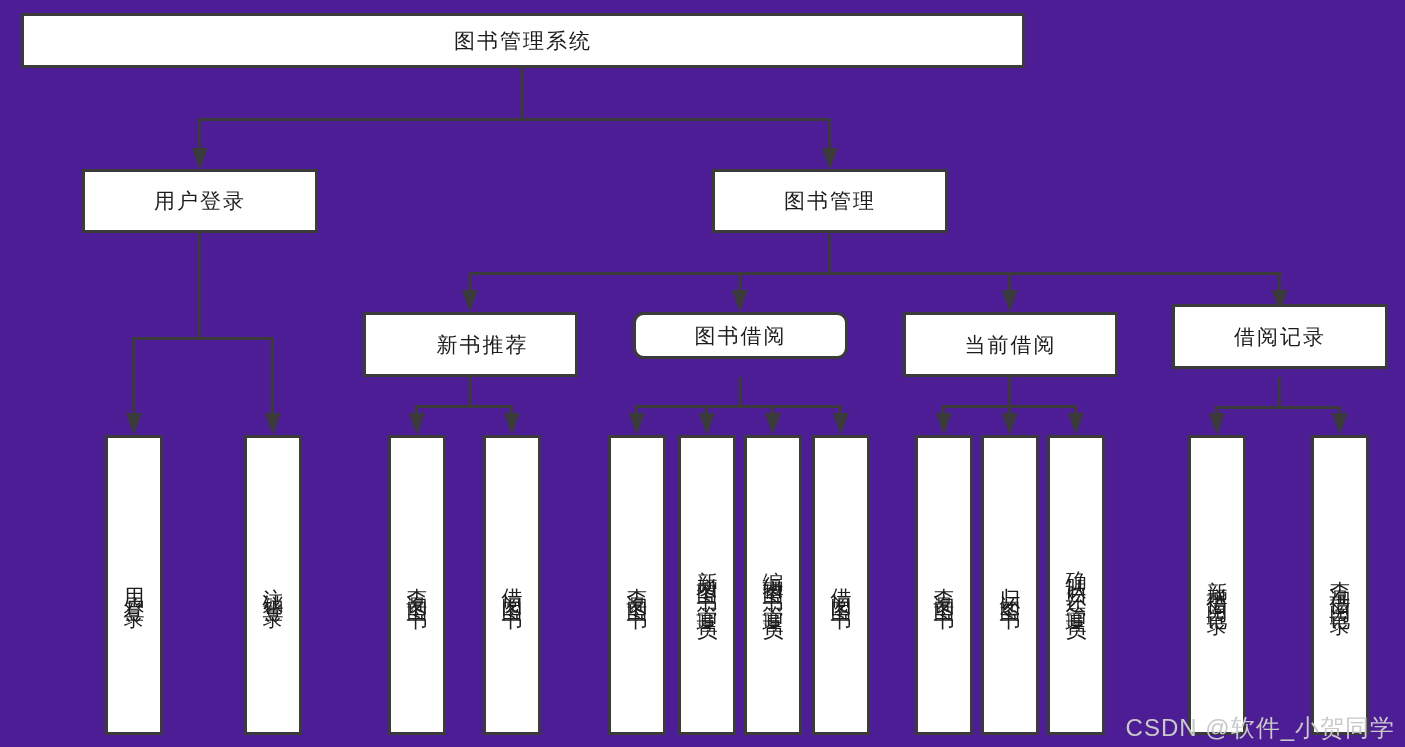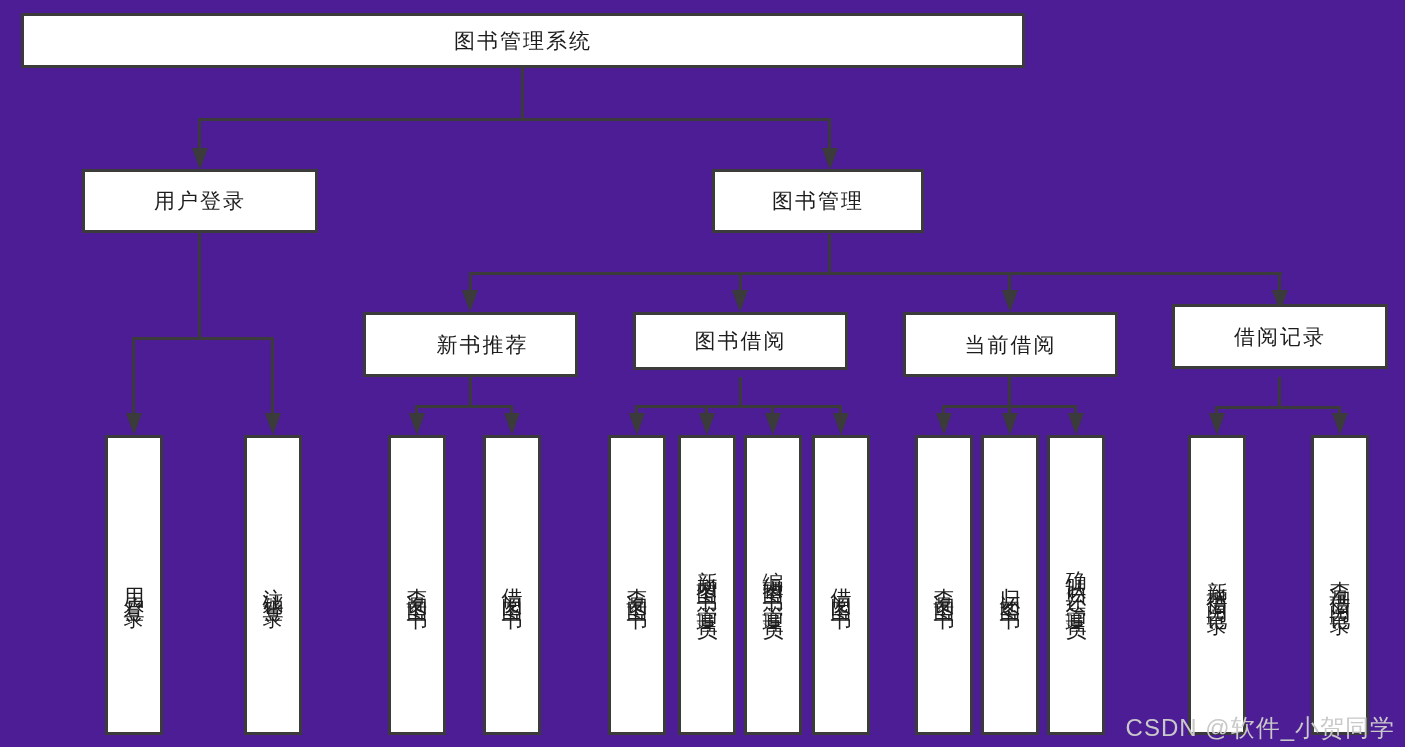--- a/index.html
+++ b/index.html
@@ -37,42 +37,42 @@
   <div class="box" style="left:21px; top:13px; width:1004px; height:55px;">图书管理系统</div>
 
   <div class="v" style="left:521px; top:68px;  height:50px;"></div>
   <div class="h" style="left:198px; top:118px; width:633px;"></div>
   <div class="v" style="left:198px; top:118px; height:32px;"></div>
   <div class="arr" style="left:192px; top:148px;"></div>
   <div class="v" style="left:828px; top:118px; height:32px;"></div>
   <div class="arr" style="left:822px; top:148px;"></div>
 
   <div class="box" style="left:82px; top:169px; width:236px; height:64px;">用户登录</div>
-  <div class="box" style="left:712px; top:169px; width:212px; height:64px;">图书管理</div>
+  <div class="box" style="left:712px; top:169px; width:236px; height:64px;">图书管理</div>
 
   <div class="v" style="left:198px; top:233px; height:104px;"></div>
   <div class="h" style="left:132px; top:337px; width:142px;"></div>
   <div class="v" style="left:132px; top:337px; height:78px;"></div>
   <div class="v" style="left:271px; top:337px; height:78px;"></div>
   <div class="arr" style="left:126px; top:413px;"></div>
   <div class="arr" style="left:265px; top:413px;"></div>
 
   <div class="v" style="left:828px;  top:234px; height:38px;"></div>
   <div class="h" style="left:469px;  top:272px; width:813px;"></div>
   <div class="v" style="left:469px;  top:272px; height:20px;"></div>
   <div class="arr" style="left:462px;  top:290px;"></div>
   <div class="v" style="left:739px;  top:272px; height:20px;"></div>
   <div class="arr" style="left:732px;  top:290px;"></div>
   <div class="v" style="left:1008px; top:272px; height:20px;"></div>
   <div class="arr" style="left:1002px; top:290px;"></div>
   <div class="v" style="left:1278px; top:272px; height:20px;"></div>
   <div class="arr" style="left:1272px; top:290px;"></div>
 
   <div class="box" style="left:363px;  top:312px; width:215px; height:65px;padding-left:24px;">新书推荐</div>
-  <div class="box" style="left:633px;  top:312px; width:215px; height:58px;">图书借阅</div>
+  <div class="box" style="left:633px;  top:312px; width:215px; height:47px;border-radius:11px;">图书借阅</div>
   <div class="box" style="left:903px;  top:312px; width:215px; height:65px;">当前借阅</div>
   <div class="box" style="left:1172px; top:304px; width:216px; height:65px;">借阅记录</div>
 
   <div class="v" style="left:469px; top:377px; height:28px;"></div>
   <div class="h" style="left:415px; top:405px; width:98px;"></div>
   <div class="v" style="left:415px; top:405px; height:10px;"></div>
   <div class="v" style="left:510px; top:405px; height:10px;"></div>
   <div class="arr" style="left:409px; top:413px;"></div>
   <div class="arr" style="left:504px; top:413px;"></div>
 

